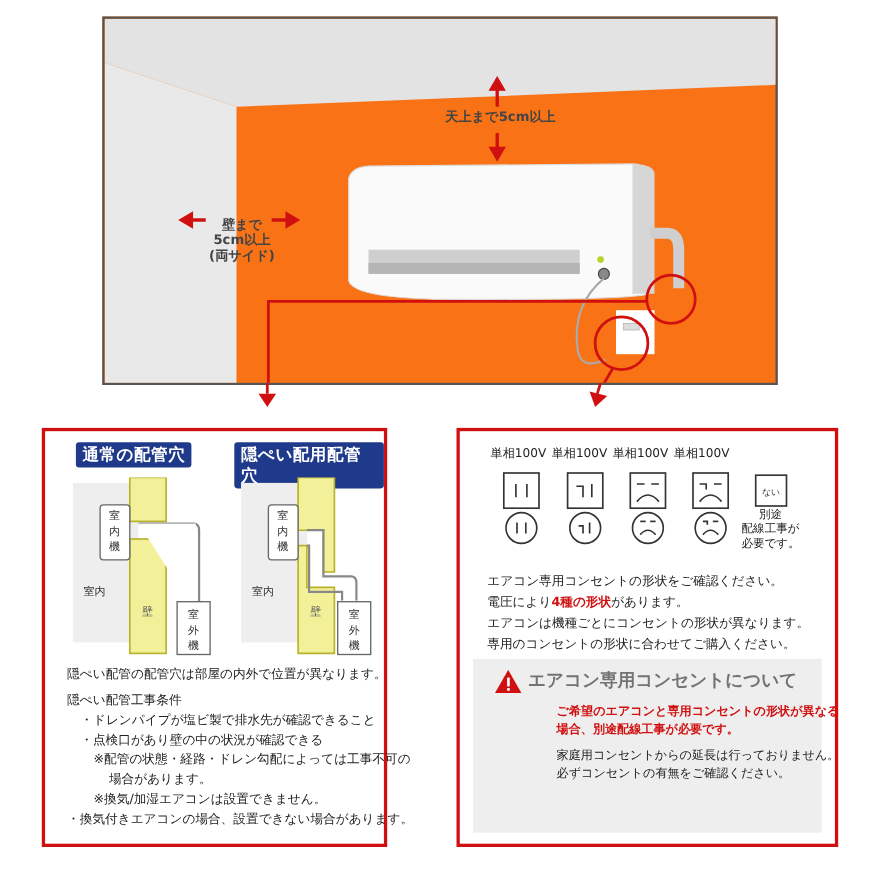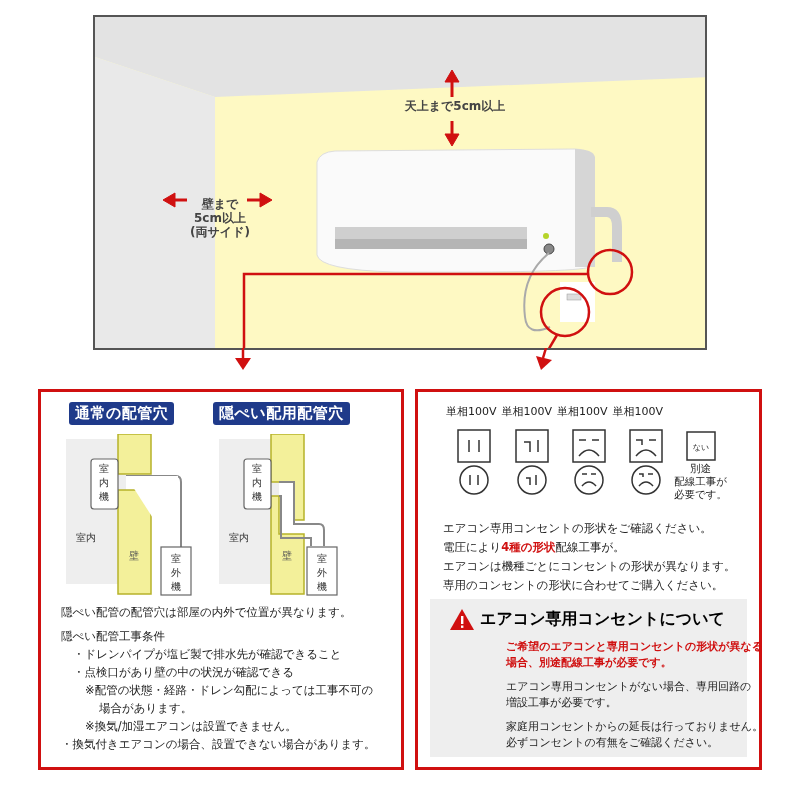--- a/index.html
+++ b/index.html
@@ -1,42 +1,42 @@
 <!DOCTYPE html>
 <html><head>
 <meta charset="utf-8">
 <style>
   * { box-sizing: border-box; margin: 0; padding: 0; }
   body { width: 800px; height: 800px; background: #ffffff; font-family: "DejaVu Sans", sans-serif; position: relative; overflow: hidden; color: #222; }
-  .scene { position: absolute; left: 93px; top: 15px; width: 614px; height: 335px; border: 2px solid #555; background: #fef9c3; overflow: hidden; }
+  .scene { position: absolute; left: 93px; top: 15px; width: 614px; height: 335px; border: 2px solid #555; background: #f97316; overflow: hidden; }
   .scene svg { position: absolute; left: 0; top: 0; }
   .scene-label { position: absolute; font-size: 12px; font-weight: bold; color: #444; text-align: center; line-height: 14px; }
   .lbl-ceiling { left: 290px; top: 82px; width: 140px; }
   .lbl-wall { left: 95px; top: 160px; width: 60px; margin-top: 20px; }
   .panel { position: absolute; border: 3px solid #d01010; background: #fff; }
-  .panel-left { left: 38px; top: 389px; width: 366px; height: 381px; }
+  .panel-left { left: 38px; top: 389px; width: 314px; height: 381px; }
   .panel-right { left: 415px; top: 389px; width: 347px; height: 381px; }
   .tag { position: absolute; background: #1f3a8a; color: #fff; font-weight: bold; font-size: 15px; padding: 2px 6px; border-radius: 3px; letter-spacing: 0.5px; }
   .tag-1 { left: 28px; top: 10px; }
   .tag-2 { left: 172px; top: 10px; }
   .pipe-diagram { position: absolute; top: 42px; }
   .pd-1 { left: 25px; }
   .pd-2 { left: 178px; }
   .text-left { position: absolute; left: 20px; top: 211px; width: 335px; font-size: 11.5px; line-height: 18px; }
   .text-left p { white-space: nowrap; }
   .gap { margin-top: 6px; }
   .ind1 { padding-left: 12px; }
   .ind2 { padding-left: 24px; }
   .ind3 { padding-left: 38px; }
   .volts { position: absolute; left: 28px; top: 12px; font-size: 11px; display: flex; gap: 5px; }
   .nai-note { position: absolute; left: 255px; top: 70px; width: 55px; font-size: 10.5px; line-height: 13px; text-align: center; }
   .text-right { position: absolute; left: 25px; top: 127px; font-size: 11.5px; line-height: 19px; white-space: nowrap; }
   .red { color: #d01010; font-weight: bold; }
   .notice { position: absolute; left: 12px; top: 207px; width: 317px; height: 158px; background: #eeeeee; }
-  .notice-title { position: absolute; left: 20px; top: 10px; font-size: 16px; color: #000000; font-weight: bold; display: flex; align-items: center; gap: 6px; }
+  .notice-title { position: absolute; left: 20px; top: 10px; font-size: 16px; color: #737373; font-weight: bold; display: flex; align-items: center; gap: 6px; }
   .notice-body { position: absolute; left: 40px; top: 40px; font-size: 11px; line-height: 16px; white-space: nowrap; margin-left: 48px; }
   .notice-body .blk { margin-bottom: 8px; }
 </style>
 </head>
 <body>
 
 <div class="scene">
   <svg width="614" height="335">
     <polygon points="0,0 614,0 614,60 120,80 0,40" fill="#e3e3e3"></polygon>
     <polygon points="0,40 120,80 120,335 0,335" fill="#e9e9e9"></polygon>
@@ -185,42 +185,38 @@
   </svg>
 
   <div class="nai-note">
     <div>別途</div>
     <div>配線工事が</div>
     <div>必要です。</div>
   </div>
 
   <div class="text-right">
     <p>エアコン専用コンセントの形状をご確認ください。</p>
-    <p><span>電圧により</span><span class="red">4種の形状</span><span>配線工事が。</span></p>
+    <p><span>電圧により</span><span class="red">4種の形状</span><span>があります。</span></p>
     <p>エアコンは機種ごとにコンセントの形状が異なります。</p>
     <p>専用のコンセントの形状に合わせてご購入ください。</p>
   </div>
 
   <div class="notice">
     <div class="notice-title">
       <svg width="24" height="21">
         <polygon points="12,0 24,21 0,21" fill="#d01010"></polygon>
         <rect x="11" y="7" width="2.4" height="8" fill="#fff"></rect>
         <rect x="11" y="16.5" width="2.4" height="2.4" fill="#fff"></rect>
       </svg>
       <span>エアコン専用コンセントについて</span>
     </div>
     <div class="notice-body" style="left:28px">
       <div class="blk red">
         <div>ご希望のエアコンと専用コンセントの形状が異なる</div>
         <div>場合、別途配線工事が必要です。</div>
       </div>
       <div class="blk">
-        <div>エアコン専用コンセントがない場合、専用回路の</div>
-        <div>増設工事が必要です。</div>
-      </div>
-      <div class="blk">
         <div>家庭用コンセントからの延長は行っておりません。</div>
         <div>必ずコンセントの有無をご確認ください。</div>
       </div>
     </div>
   </div>
 </div>
 
 </body></html>

